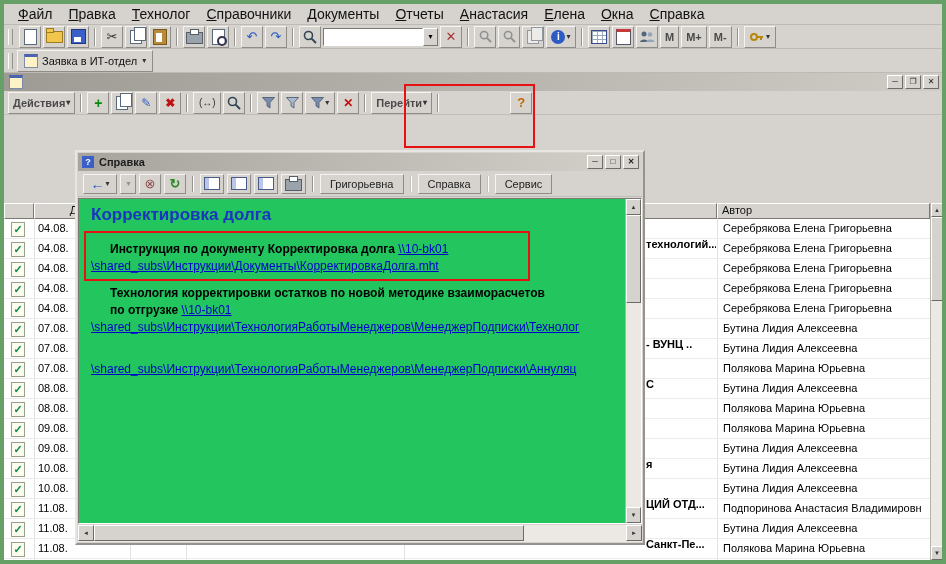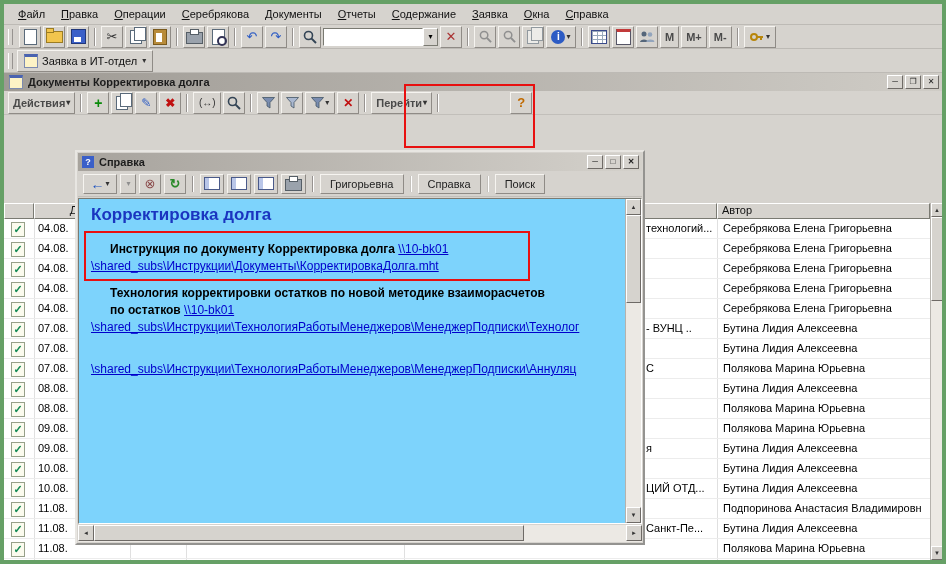--- a/index.html
+++ b/index.html
@@ -2,21 +2,21 @@
 <html><head>
 <meta charset="utf-8">
 <style>
   html,body{margin:0;padding:0;}
   body{width:946px;height:564px;font-family:"Liberation Sans",sans-serif;background:#66a066;overflow:hidden;position:relative;}
   #screen{position:absolute;left:0;top:0;width:946px;height:564px;}
   .chrome{position:absolute;left:4px;top:4px;width:938px;height:556px;background:#d6d3ce;overflow:hidden;}
 
   
   .menubar{position:absolute;left:0;top:0;width:100%;height:21px;display:flex;align-items:center;background:#d6d3ce;border-bottom:1px solid #bdbab5;padding-left:6px;box-sizing:border-box;}
-  .menu-item{display:inline-block;font-size:11px;color:#111;padding:3px 8px;cursor:default;text-align:right;}
+  .menu-item{display:inline-block;font-size:14px;color:#111;padding:3px 8px;cursor:default;text-align:right;}
   .menu-item::first-letter{text-decoration:underline;}
 
   
   .toolbar{position:absolute;left:0;top:21px;width:100%;height:24px;display:flex;align-items:center;gap:2px;padding-left:4px;box-sizing:border-box;border-bottom:1px solid #bdbab5;}
   .tabbar{position:absolute;left:0;top:45px;width:100%;height:24px;display:flex;align-items:center;padding-left:4px;box-sizing:border-box;border-bottom:1px solid #bdbab5;}
   .grip{width:3px;height:16px;border-left:1px solid #fff;border-right:1px solid #979390;margin-right:4px;}
   .tb{width:22px;height:22px;display:flex;align-items:center;justify-content:center;border:1px solid;border-color:#f6f4f0 #8f8b86 #8f8b86 #f6f4f0;background:#d6d3ce;box-sizing:border-box;font-size:13px;color:#333;}
   .tb.txt{width:auto;padding:0 4px;font-size:11px;font-weight:bold;color:#4a4a4a;}
   .tsep{width:1px;height:18px;background:#979390;border-right:1px solid #fff;margin:0 3px;}
   .dd{font-size:8px;color:#333;margin-left:1px;}
@@ -58,21 +58,21 @@
   .doctoolbar{position:absolute;left:0;top:18px;width:100%;height:24px;display:flex;align-items:center;gap:2px;padding-left:4px;box-sizing:border-box;border-bottom:1px solid #c2bfba;}
 
   
   .theader{position:absolute;left:0;top:130px;width:926px;height:16px;font-size:0;white-space:nowrap;}
   .hcell{display:inline-block;height:16px;box-sizing:border-box;background:#d6d3ce;border:1px solid;border-color:#fff #7a7a72 #7a7a72 #fff;font-size:11px;line-height:13px;color:#111;padding:0 4px;overflow:hidden;vertical-align:top;}
   .hcell.hc{text-align:center;padding:0;}
   .trows{position:absolute;left:0;top:146px;width:926px;height:410px;background:#fff;overflow:hidden;}
   .trow{position:absolute;left:0;width:100%;height:20px;border-bottom:1px solid #ececec;font-size:11px;color:#000;box-sizing:border-box;}
   .doc-ico{position:absolute;left:7px;top:3px;width:12px;height:13px;background:#fbfbee;border:1px solid #97a089;color:#148a54;font-size:11px;font-weight:bold;line-height:12px;text-align:center;}
   .c-date{position:absolute;left:34px;top:0;line-height:19px;white-space:nowrap;}
-  .c-frag{position:absolute;left:642px;top:0;line-height:19px;white-space:nowrap;max-width:70px;overflow:hidden;}
+  .c-frag{position:absolute;left:642px;top:16px;line-height:19px;white-space:nowrap;max-width:70px;overflow:hidden;font-weight:bold;}
   .c-author{position:absolute;left:719px;top:0;width:204px;line-height:19px;white-space:nowrap;overflow:hidden;}
   .vline{position:absolute;top:0;bottom:0;width:1px;background:#e0e0e0;}
 
   
   .vscroll{position:absolute;left:926px;top:130px;width:12px;bottom:0;background:#ece9e4;border-left:1px solid #b5b2ad;box-sizing:border-box;}
   .sbtn{width:12px;height:14px;background:#d6d3ce;border:1px solid;border-color:#fff #6e6a66 #6e6a66 #fff;box-sizing:border-box;font-size:6px;text-align:center;line-height:12px;color:#333;}
   .vthumb{position:absolute;left:0;top:14px;width:12px;height:84px;background:#d6d3ce;border:1px solid;border-color:#fff #6e6a66 #6e6a66 #fff;box-sizing:border-box;}
   .vdown{position:absolute;bottom:0;left:0;}
 
   
@@ -80,21 +80,21 @@
   .htitle{position:absolute;left:1px;top:1px;right:1px;height:18px;background:linear-gradient(to right,#a7a39d,#d4d1cb);display:flex;align-items:center;gap:5px;padding-left:4px;box-sizing:border-box;}
   .htitle .ttl{font-size:11px;font-weight:bold;color:#1c1c1c;}
   .i-help{width:12px;height:12px;background:#3a5fc8;color:#fff;font-size:9px;font-weight:bold;text-align:center;line-height:12px;display:inline-block;}
   .htoolbar{position:absolute;left:1px;top:19px;right:1px;height:26px;display:flex;align-items:center;gap:3px;padding-left:5px;box-sizing:border-box;border-bottom:1px solid #c2bfba;}
   .hbtn{height:20px;min-width:22px;display:flex;align-items:center;justify-content:center;background:#d6d3ce;border:1px solid;border-color:#f6f4f0 #8f8b86 #8f8b86 #f6f4f0;box-sizing:border-box;font-size:12px;color:#333;padding:0 3px;}
   .hbtn.txt{font-size:11px;color:#222;padding:0 9px;}
   .vsep{width:1px;height:16px;background:#979390;border-right:1px solid #fff;margin:0 3px;}
   .back-arrow{color:#1d52c0;font-weight:bold;font-size:14px;}
   .refg{color:#2a8a2a;font-weight:bold;font-size:13px;}
   .stopg{color:#8a4a4a;font-size:13px;}
-  .hcontent{position:absolute;left:1px;top:46px;right:1px;bottom:19px;background:#7dd3fc;border:1px solid;border-color:#7a7a72 #fff #fff #7a7a72;overflow:hidden;}
+  .hcontent{position:absolute;left:1px;top:46px;right:1px;bottom:19px;background:#22c55e;border:1px solid;border-color:#7a7a72 #fff #fff #7a7a72;overflow:hidden;}
   .hheading{position:absolute;left:12px;top:6px;font-size:17px;font-weight:bold;color:#1a35c0;}
   .hsec{position:absolute;left:12px;right:26px;overflow:hidden;}
   .hl{white-space:nowrap;overflow:hidden;font-size:12px;line-height:17px;color:#000;}
   .hl b{font-weight:bold;margin-left:19px;}
   .hl a{color:#0000cc;text-decoration:underline;cursor:pointer;}
   .hvs{position:absolute;right:0;top:0;bottom:0;width:16px;background:#ece9e4;border-left:1px solid #b5b2ad;box-sizing:border-box;}
   .hvs .sbtn{width:15px;height:16px;line-height:14px;}
   .hvthumb{position:absolute;left:0;top:16px;width:15px;height:88px;background:#d6d3ce;border:1px solid;border-color:#fff #6e6a66 #6e6a66 #fff;box-sizing:border-box;}
   .hvdown{position:absolute;bottom:0;left:0;}
   .hhscroll{position:absolute;left:1px;right:1px;bottom:1px;height:17px;background:#ece9e4;}
@@ -117,26 +117,26 @@
 </style>
 </head>
 <body>
 
 <div id="screen">
  <div class="chrome">
 
   <div class="menubar">
         <span class="menu-item">Файл</span>
         <span class="menu-item">Правка</span>
-        <span class="menu-item">Операции</span>
-        <span class="menu-item">Серебрякова</span>
+        <span class="menu-item">Технолог</span>
+        <span class="menu-item">Справочники</span>
         <span class="menu-item">Документы</span>
         <span class="menu-item">Отчеты</span>
-        <span class="menu-item">Содержание</span>
-        <span class="menu-item">Заявка</span>
+        <span class="menu-item">Анастасия</span>
+        <span class="menu-item">Елена</span>
         <span class="menu-item">Окна</span>
         <span class="menu-item">Справка</span>
       </div>
 
   <div class="toolbar">
     <span class="grip"></span>
     <div class="tb">
           <span class="i-sheet"></span>
         </div>
     <div class="tb">
@@ -237,21 +237,20 @@
     <div class="tabbtn">
       <span class="i-form"></span>
       <span>Заявка в ИТ-отдел</span>
       <span class="dd">▾</span>
     </div>
   </div>
 
   <div class="docwin">
     <div class="doctitle">
       <span class="i-form"></span>
-      <span class="ttl">Документы Корректировка долга</span>
       <span class="winbtns">
         <span class="wbtn">─</span>
         <span class="wbtn">❐</span>
         <span class="wbtn">✕</span>
       </span>
     </div>
 
     <div class="doctoolbar">
       <div class="tb txt">
             <span>Действия</span>
@@ -471,34 +470,34 @@
             <span class="i-frame"></span>
           </div>
       <div class="hbtn">
             <span class="i-print"></span>
           </div>
       <span class="vsep"></span>
       <div class="hbtn txt">Григорьевна</div>
       <span class="vsep" style="background:#c5c2bd"></span>
       <div class="hbtn txt">Справка</div>
       <span class="vsep" style="background:#c5c2bd"></span>
-      <div class="hbtn txt">Поиск</div>
+      <div class="hbtn txt">Сервис</div>
     </div>
 
     <div class="hcontent">
       <div class="hheading">Корректировка долга</div>
 
       <div class="hsec" style="top:42px">
         <div class="hl"><b>Инструкция по документу Корректировка долга</b> <a>\\10-bk01</a></div>
         <div class="hl"><a>\shared_subs\Инструкции\Документы\КорректировкаДолга.mht</a></div>
       </div>
 
       <div class="hsec" style="top:86px">
         <div class="hl"><b>Технология корректировки остатков по новой методике взаиморасчетов</b></div>
-        <div class="hl"><b>по остатков</b> <a>\\10-bk01</a></div>
+        <div class="hl"><b>по отгрузке</b> <a>\\10-bk01</a></div>
         <div class="hl"><a>\shared_subs\Инструкции\ТехнологияРаботыМенеджеров\МенеджерПодписки\Технолог</a></div>
       </div>
 
       <div class="hsec" style="top:162px">
         <div class="hl"><a>\shared_subs\Инструкции\ТехнологияРаботыМенеджеров\МенеджерПодписки\Аннуляц</a></div>
       </div>
 
       <div class="hvs">
         <div class="sbtn">▲</div>
         <div class="hvthumb"></div>

